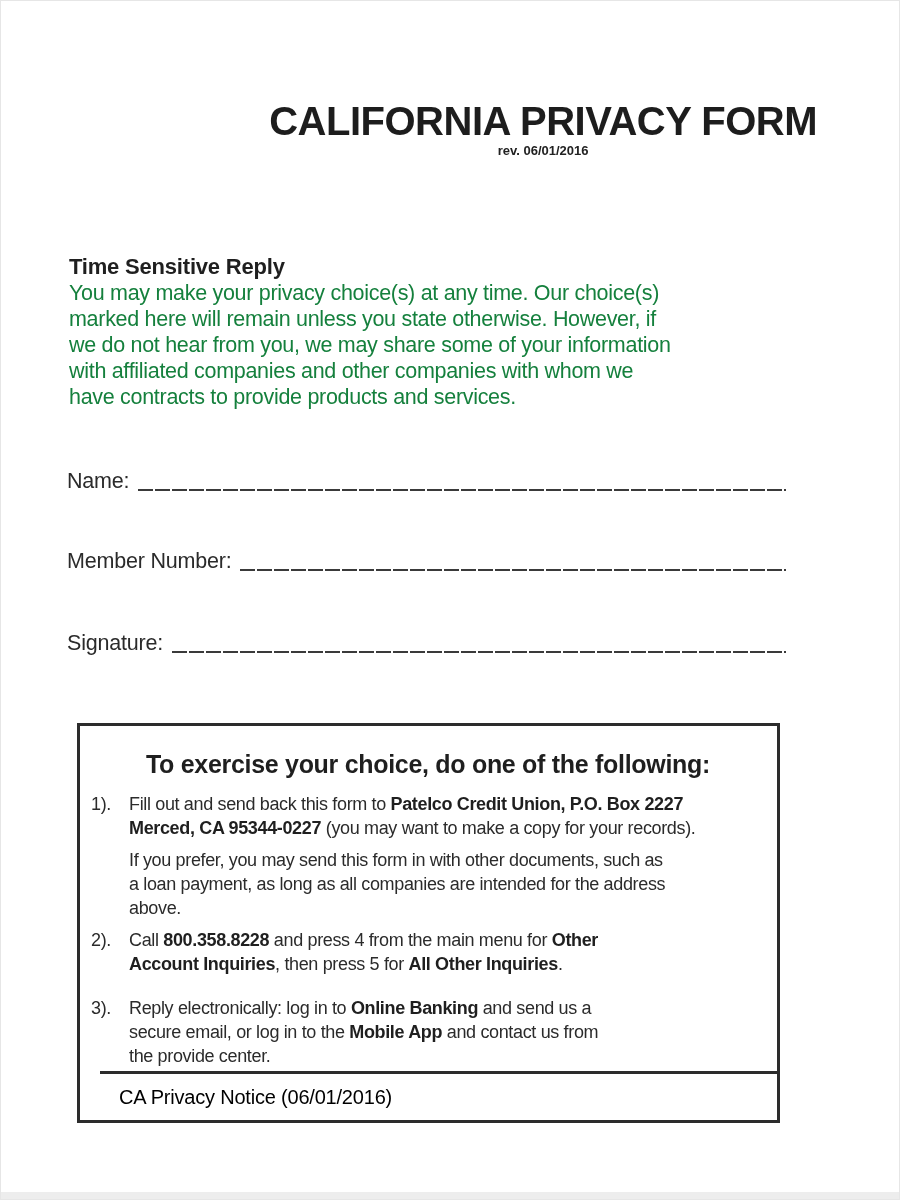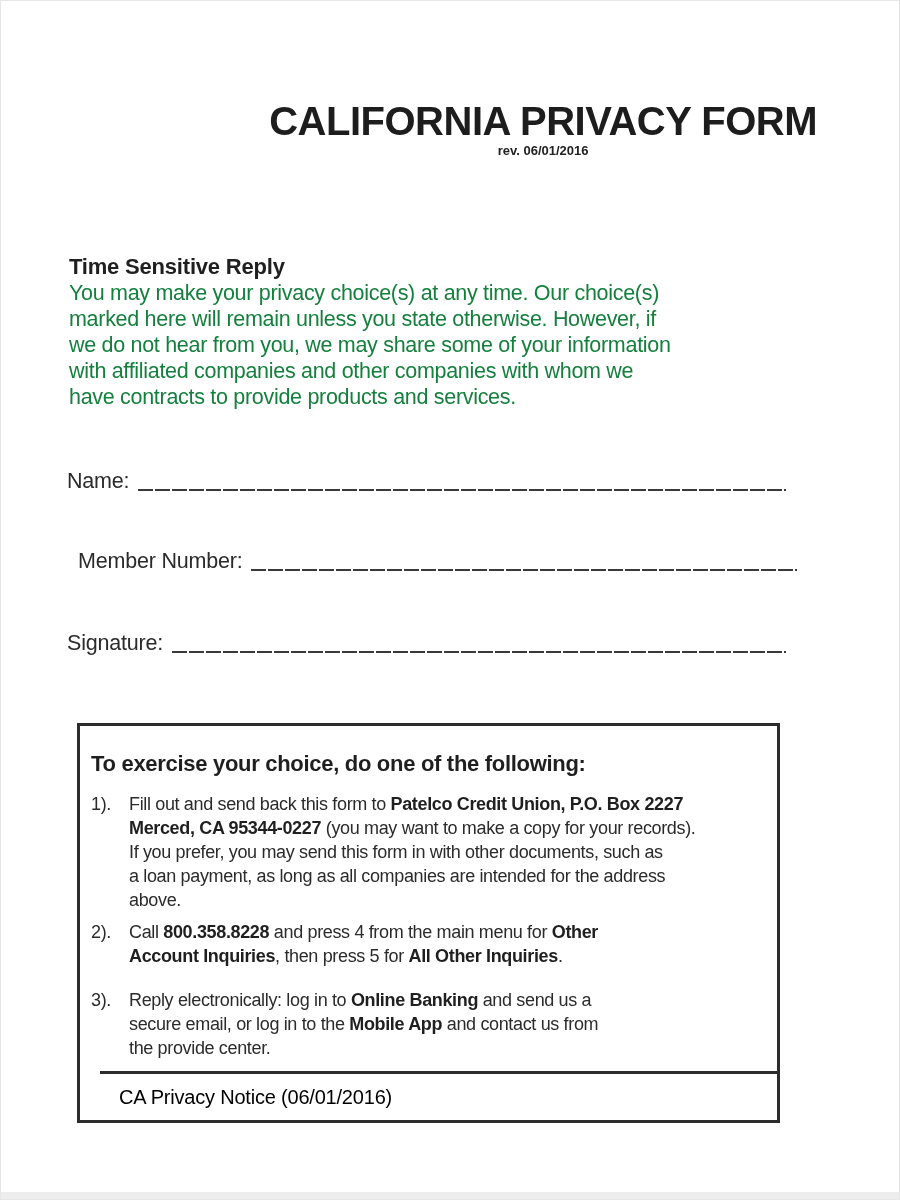--- a/index.html
+++ b/index.html
@@ -36,56 +36,56 @@
     font-size:21.5px; line-height:26px; letter-spacing:-0.3px;
     white-space:nowrap; color:#15803d;
   }
 
   
   .field-row {
     position:absolute; left:66px; width:719px; height:26px;
     display:flex; align-items:flex-end;
   }
   .field-row.row-name      { top:467px; }
-  .field-row.row-member    { top:547px;margin-left:11px; }
+  .field-row.row-member    { top:547px; }
   .field-row.row-signature { top:629px; }
   .field-label {
     font-size:21.5px; line-height:26px; letter-spacing:-0.2px;
     white-space:nowrap; color:#2b2b2b;
   }
   .field-line {
     flex:1; height:2px; margin-left:9px; margin-bottom:3px;
     background-image:repeating-linear-gradient(90deg,#3a3a3a 0 15px,#ffffff 15px 17px);
   }
 
   
   .choice-box {
     position:absolute; left:76px; top:722px; width:703px; height:400px;
     border:3px solid #2c2c2c; box-sizing:border-box;
     display:flex; flex-direction:column; background:#fff;
   }
   .box-content { flex:1; padding:24px 12px 0 11px; overflow:hidden; }
   .box-heading {
-    font-size:22px; font-weight:bold;
+    text-align:center; font-size:25px; font-weight:bold;
     line-height:28px; letter-spacing:-0.3px; color:#1f1f1f;
   }
   .box-item { display:flex; }
   .box-item.item-1 { margin-top:14px; }
   .box-item.item-2 { margin-top:8px; }
   .box-item.item-3 { margin-top:20px; }
   .item-number {
     flex:0 0 38px; width:38px;
     font-size:18px; line-height:24px; letter-spacing:-0.35px;
   }
   .item-text { flex:1; min-width:0; }
   .item-para .rich-line {
     font-size:18px; line-height:24px; letter-spacing:-0.35px;
     white-space:nowrap; color:#2b2b2b;
   }
-  .item-para + .item-para { }
+  .item-para + .item-para { margin-top:8px; }
   .rich-line .bold { font-weight:bold; color:#1f1f1f; }
 
   .box-footer {
     height:49px; border-top:3px solid #2c2c2c; box-sizing:border-box;
     display:flex; align-items:center; padding-left:19px;
     font-size:20px; letter-spacing:-0.2px; color:#000000;margin-left:20px;
   }
 </style>
 </head>
 <body>

